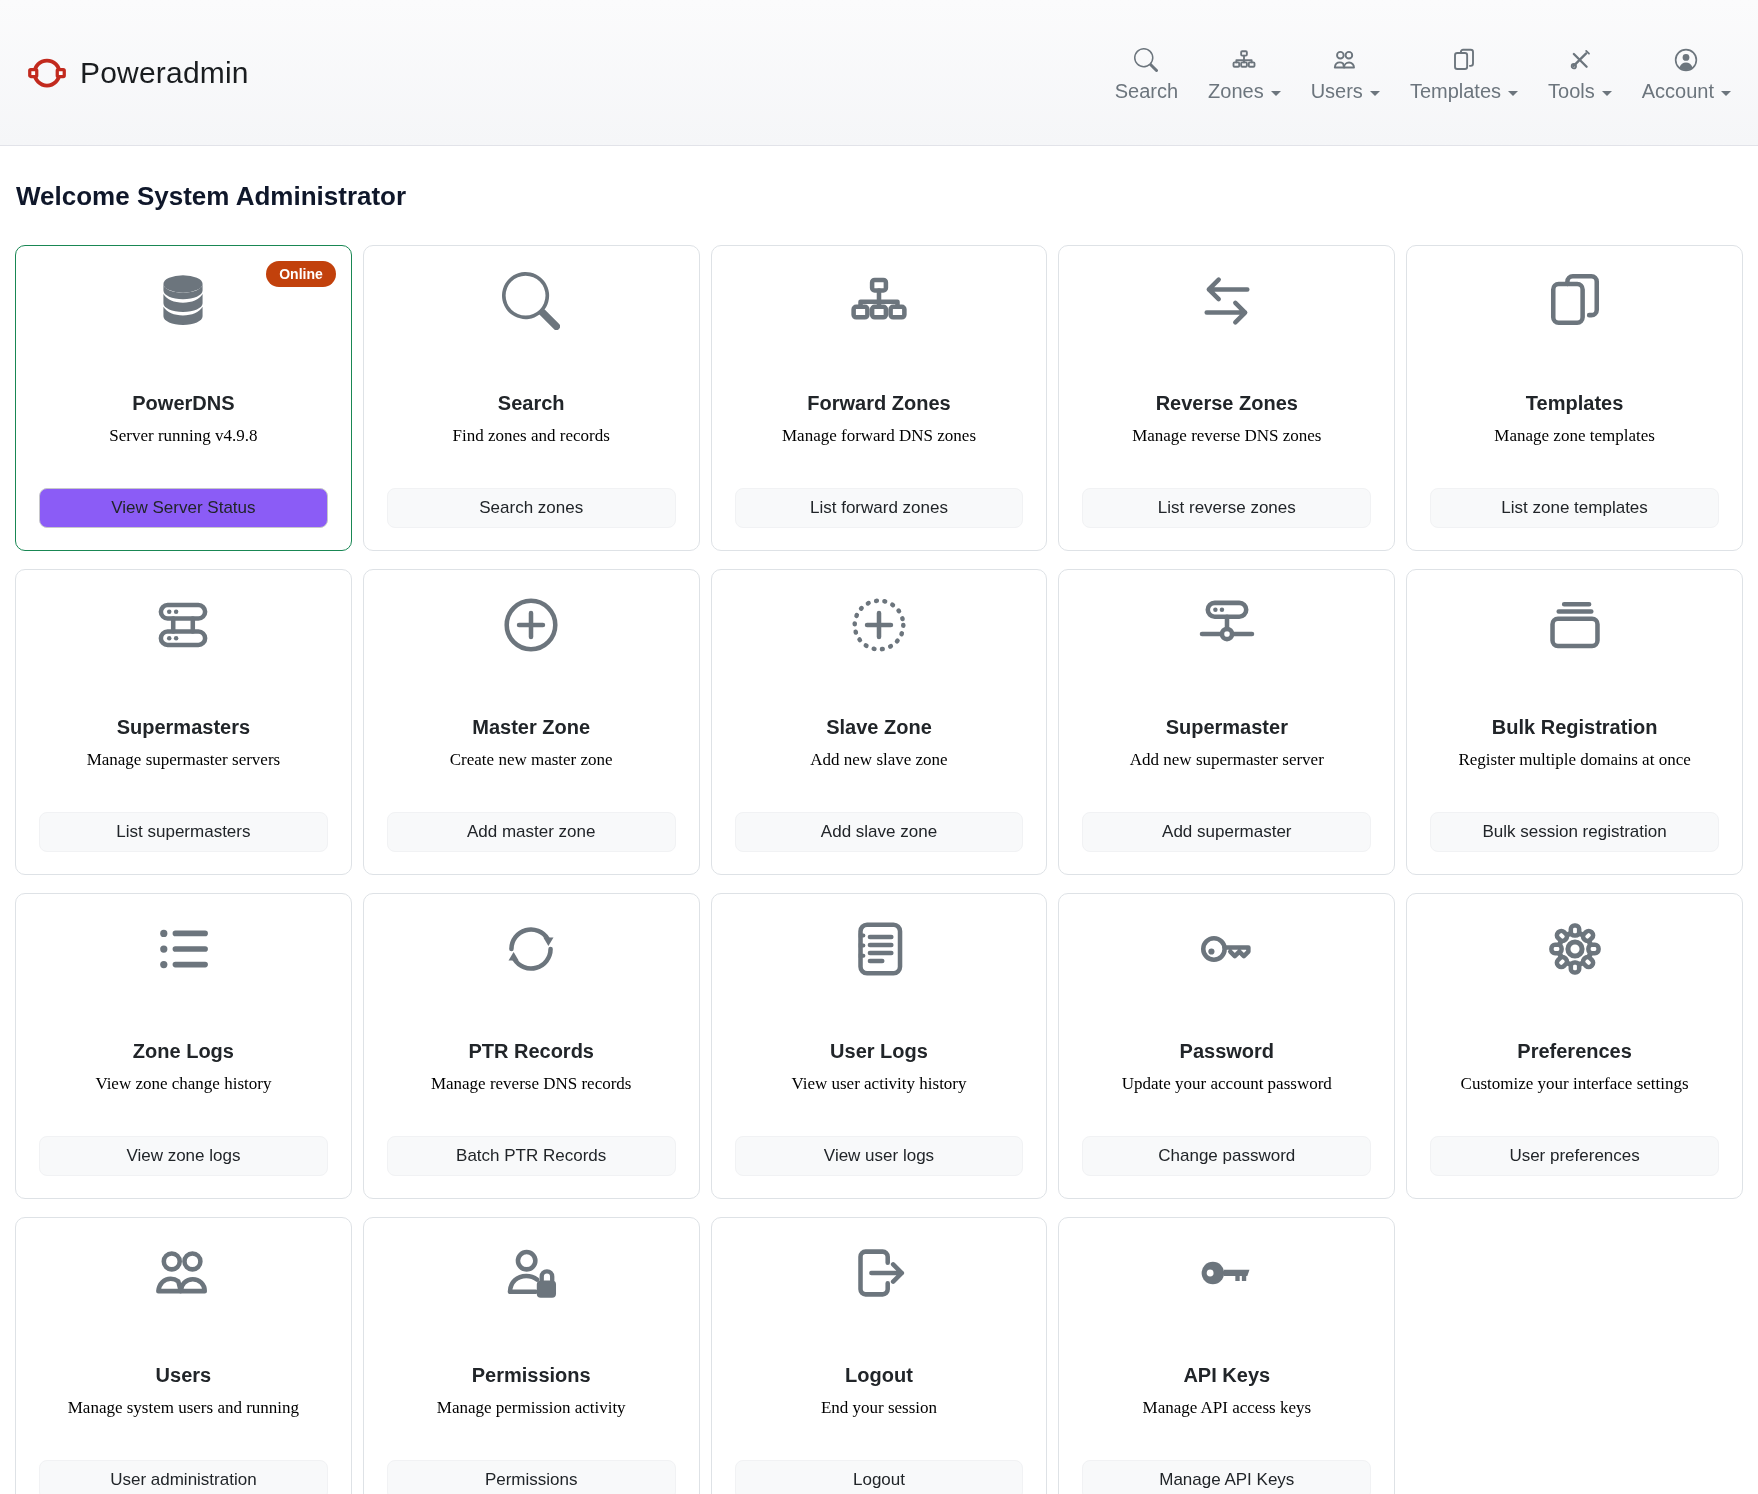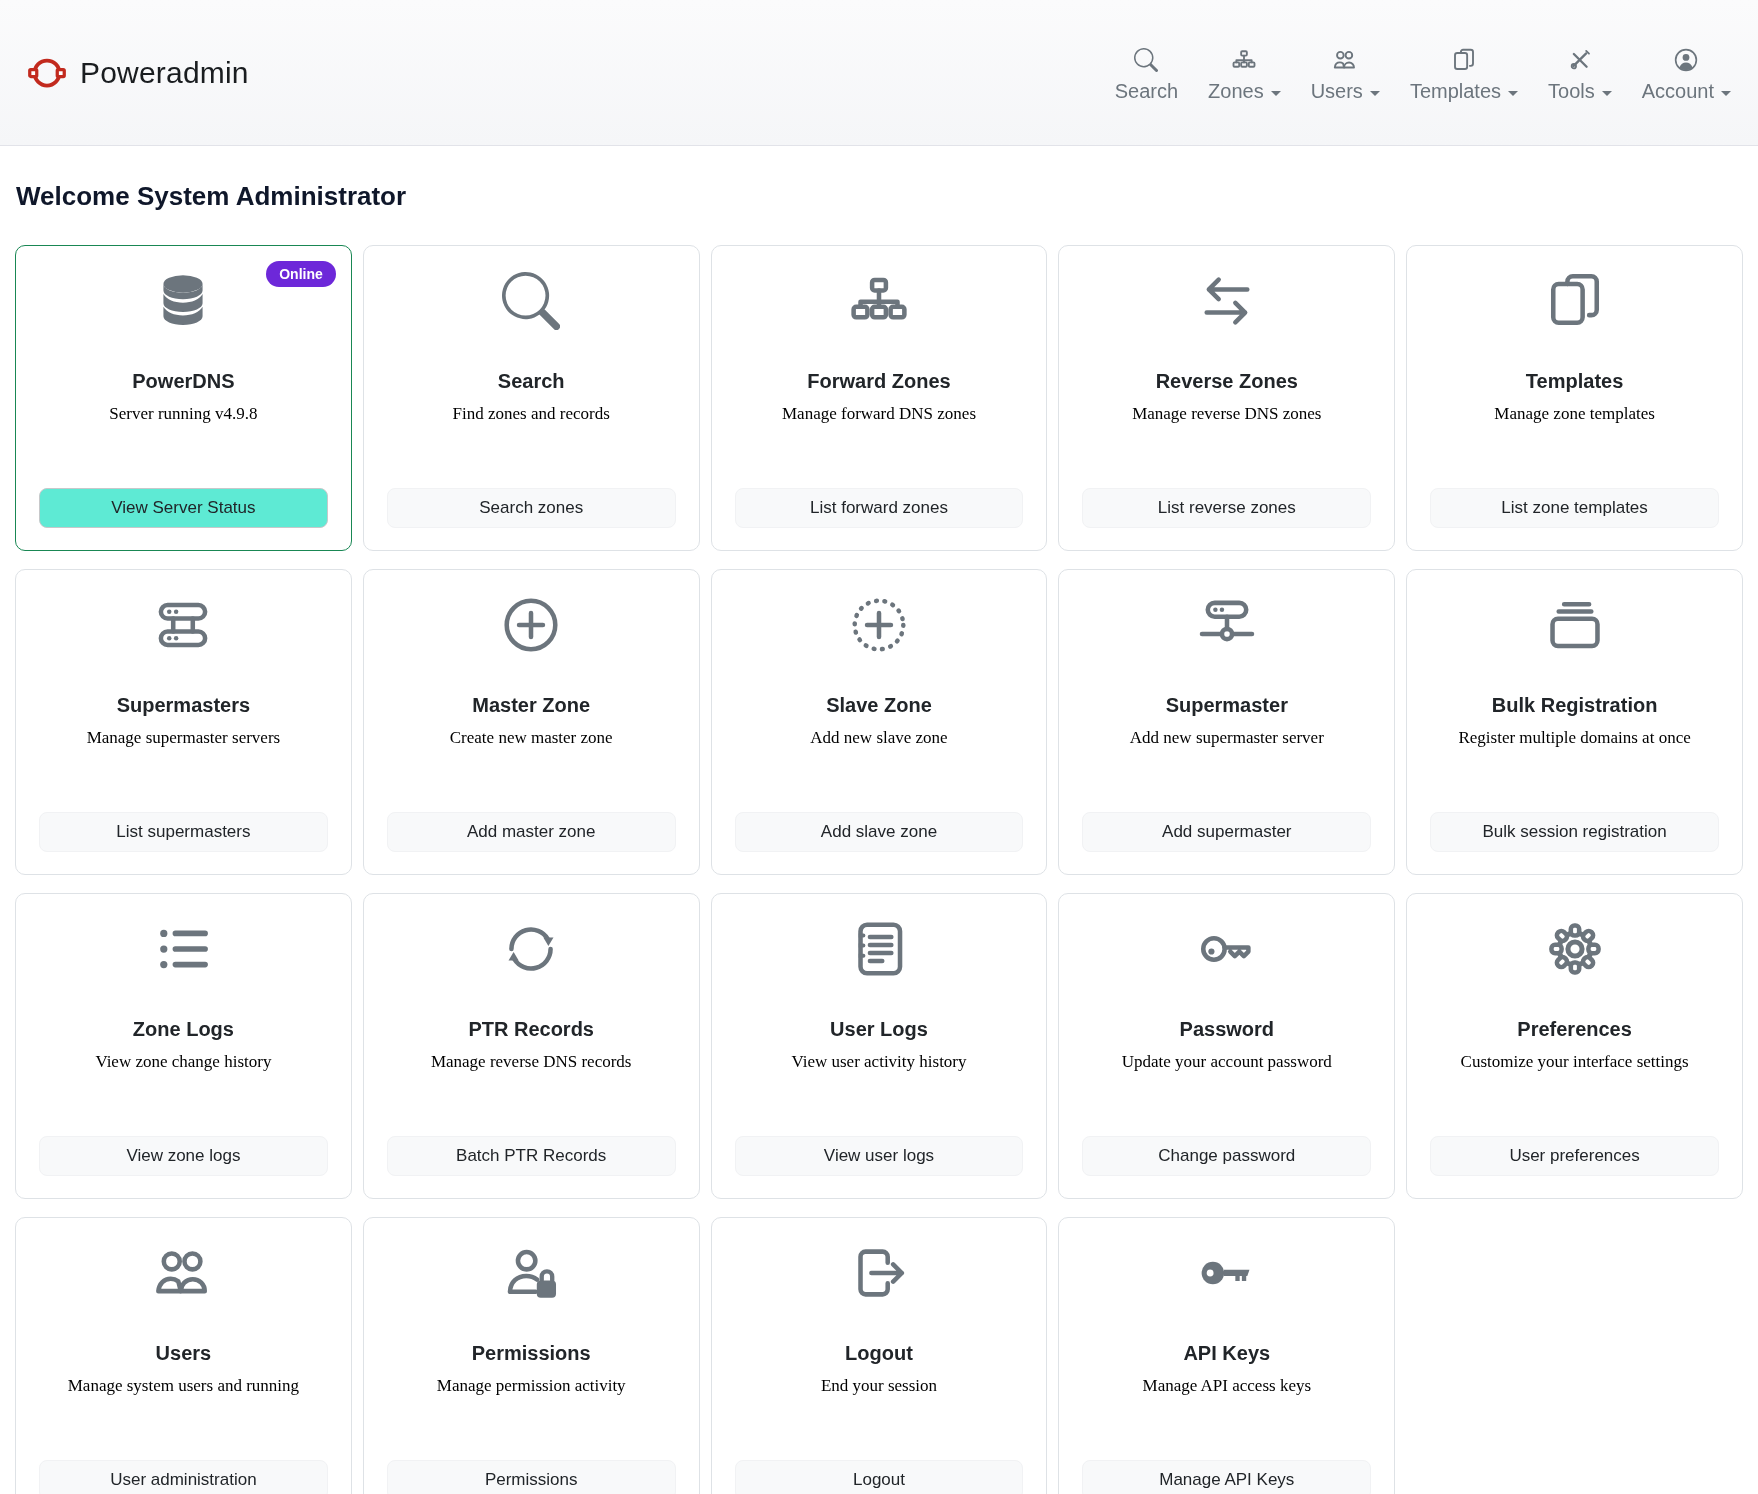--- a/index.html
+++ b/index.html
@@ -35,29 +35,29 @@
 
   
   .main { padding:0 15px; }
   .welcome { font-size:26px; font-weight:700; color:#0f172a; padding:35px 1px 33px; }
 
   .grid { display:grid; grid-template-columns:repeat(5,1fr); gap:18px 11px; grid-auto-rows:306px; }
 
   .card { position:relative; background:#fff; border:1px solid #dee2e6; border-radius:10px;
     display:flex; flex-direction:column; align-items:center; text-align:center; padding:0 23px; }
   .card.highlight { border-color:#198754; }
-  .badge { position:absolute; top:15px; right:15px; background:#6d28d9; color:#fff;
+  .badge { position:absolute; top:15px; right:15px; background:#c2410c; color:#fff;
     font-size:14px; font-weight:700; padding:5px 13px; border-radius:20px; }
   .card-icon { margin-top:26px; height:58px; }
-  .card-title { margin-top:40px; font-size:20px; font-weight:700; color:#212529; }
+  .card-title { margin-top:62px; font-size:20px; font-weight:700; color:#212529; }
   .card-sub { margin-top:10px; font-size:17px; color:#000000; line-height:1.25;font-family:Liberation Serif, serif; }
   .card-btn { margin-top:auto; margin-bottom:22px; width:100%; height:40px; border-radius:8px;
     background:#f8f9fa; border:1px solid #f1f2f4; font-size:17px; color:#212529;
     font-family:"Liberation Sans", sans-serif; cursor:pointer; }
-  .card-btn.active { background:#5eead4; border-color:#c7c8ca; }
+  .card-btn.active { background:#8b5cf6; border-color:#c7c8ca; }
 </style>
 </head>
 <body>
 
 <div class="navbar">
   <div class="brand">
     <span>
       <svg class="ic" width="40" height="40" viewBox="0 0 16 16">
         <circle class="red" cx="8" cy="8" r="5"></circle>
         <rect class="redsq" x="1.1" y="6.6" width="2.8" height="2.8" rx="0.4"></rect>

